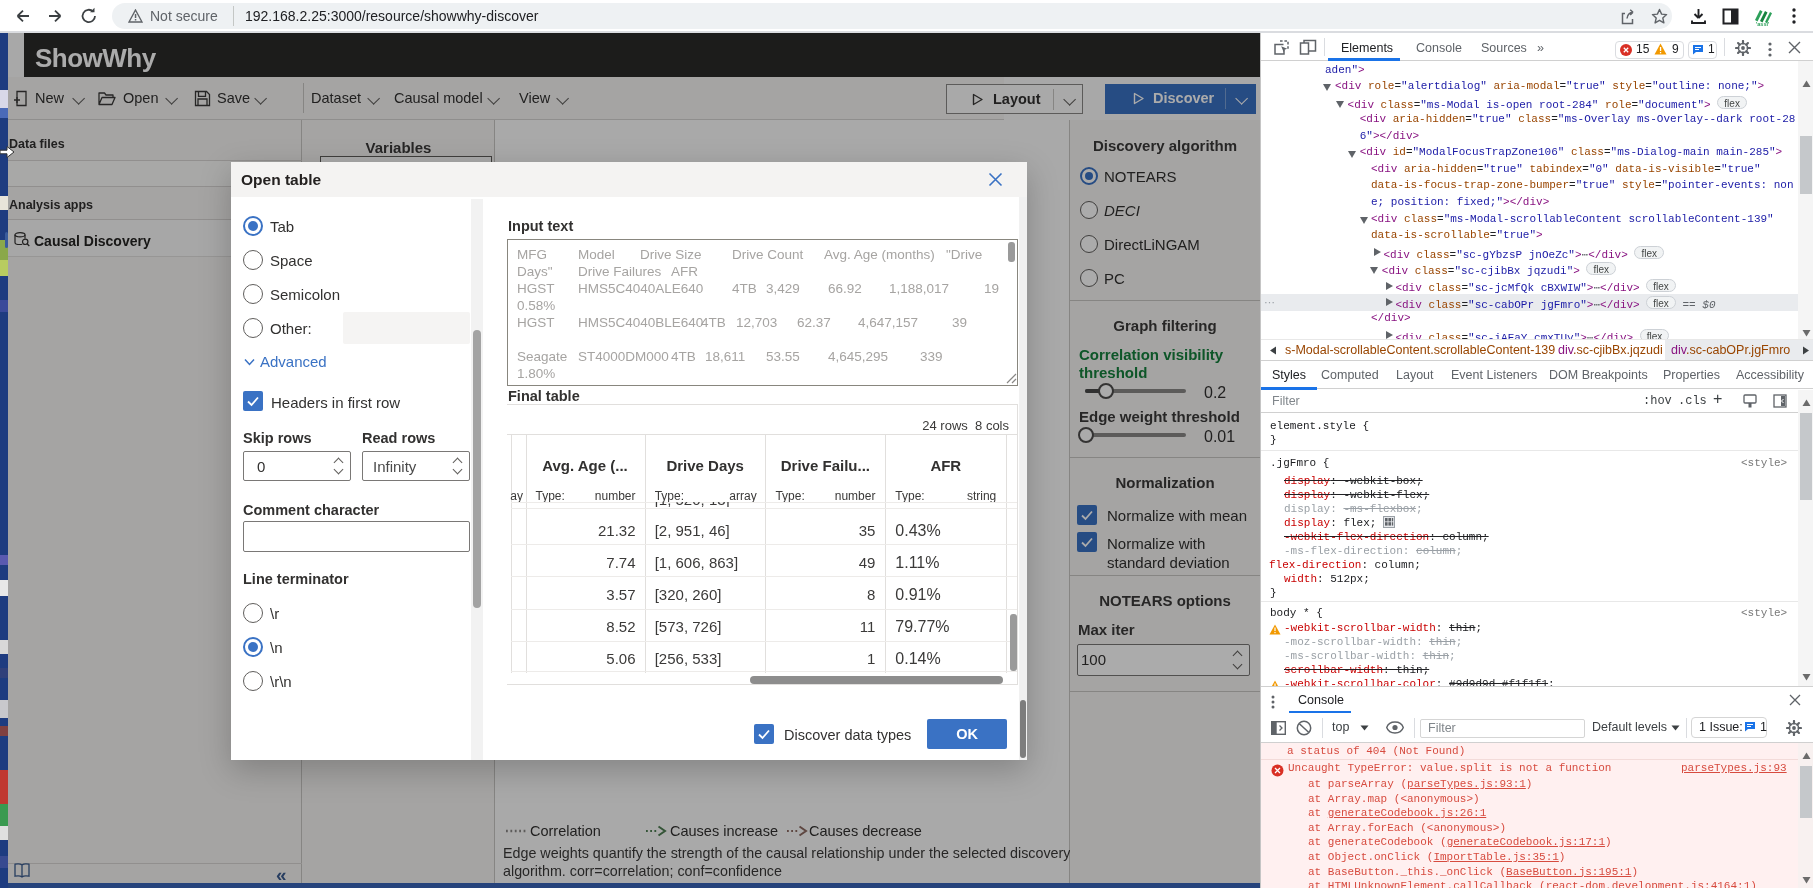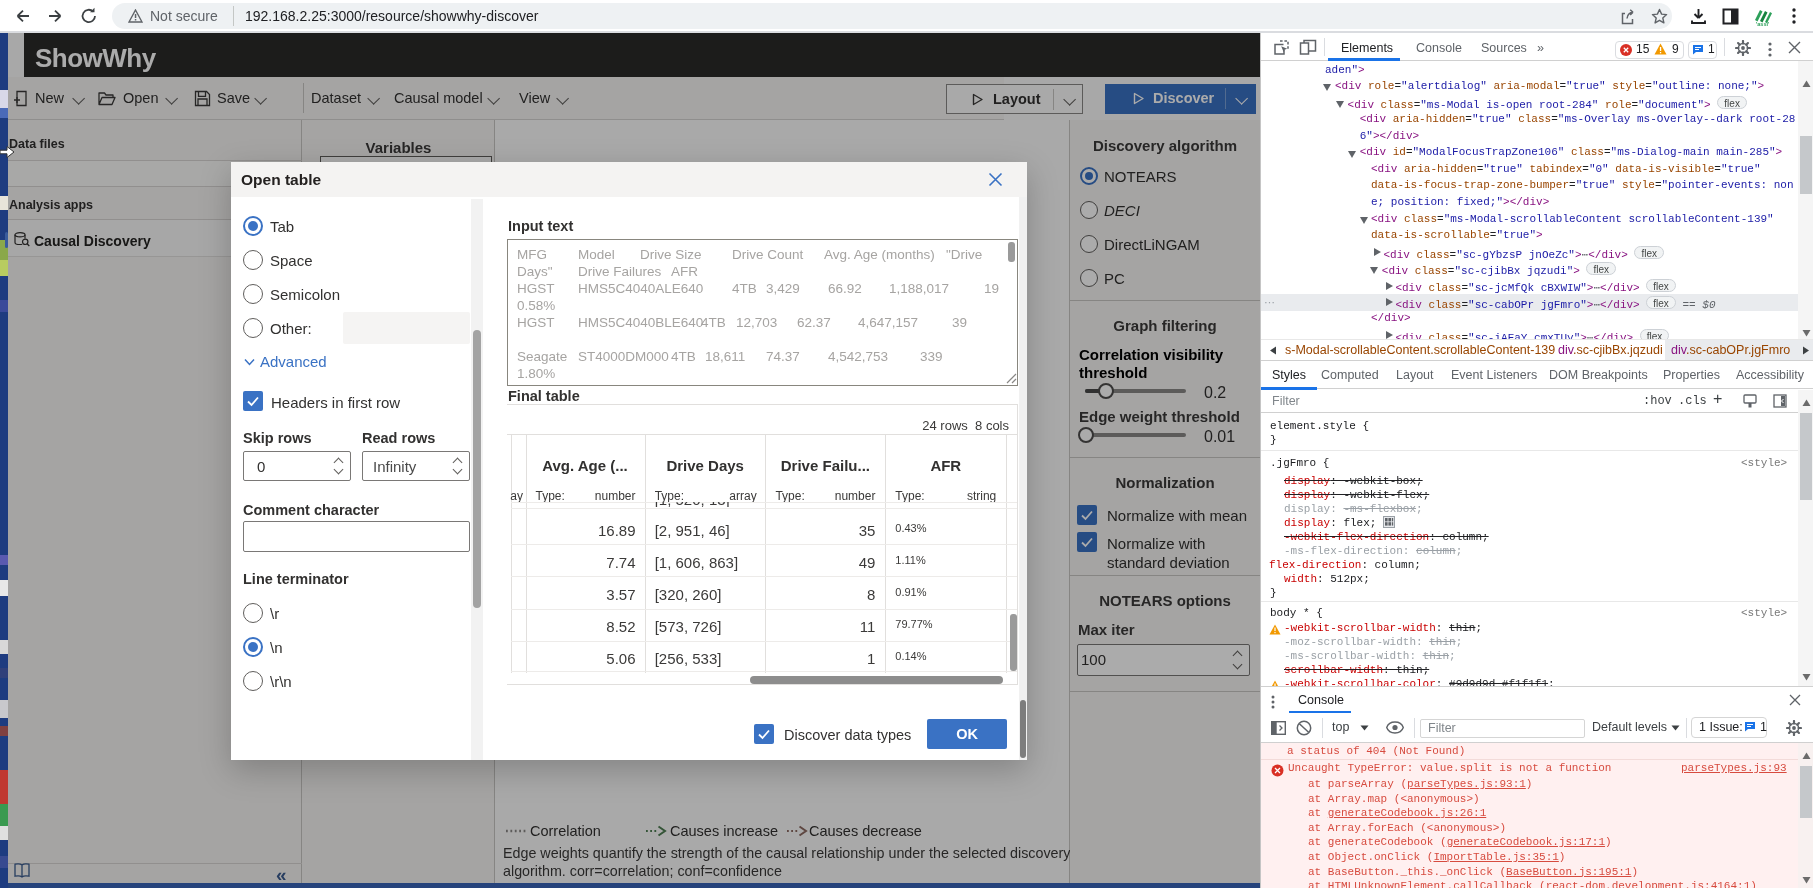--- a/index.html
+++ b/index.html
@@ -64,21 +64,21 @@
 .ta-line { position:absolute; left:0; width:500px; height:17px; font-size:13.5px; color:#a6a4a2; }
 .ta-line i { position:absolute; font-style:normal; white-space:pre; }
 .colline { position:absolute; top:29px; width:1px; height:239px; background:#e1dfdd; }
 .trow { position:absolute; font-size:12px; color:#3b3a39; height:14px; }
 .trow b { font-weight:normal; position:absolute; left:0; }
 .trow s { text-decoration:none; position:absolute; right:0; }
 .rowline { position:absolute; left:4px; width:506px; height:1px; background:#edebe9; }
 .cellr { position:absolute; left:28.5px; width:100px; text-align:right; font-size:15px; color:#3b3a39; }
 .celll { position:absolute; left:147.7px; width:102px; font-size:15px; color:#3b3a39; }
 .cellr2 { position:absolute; left:268.4px; width:100px; text-align:right; font-size:15px; color:#3b3a39; }
-.celll2 { position:absolute; left:388.3px; width:101px; font-size:11px; color:#3b3a39; }
+.celll2 { position:absolute; left:388.3px; width:101px; font-size:16px; color:#3b3a39; }
 </style>
 </head>
 <body>
 <div id="strip">
   <div class="abs" style="left:0;top:90px;width:8px;height:18px;background:#d8d8e8;"></div>
   <div class="abs" style="left:0;top:108px;width:8px;height:10px;background:#4a6ab8;"></div>
   <div class="abs" style="left:0;top:196px;width:8px;height:14px;background:#e8e4da;"></div>
   <div class="abs" style="left:0;top:240px;width:8px;height:20px;background:#8aa84a;"></div>
   <div class="abs" style="left:0;top:260px;width:8px;height:16px;background:#b8cc60;"></div>
   <div class="abs" style="left:0;top:300px;width:8px;height:12px;background:#3a4a9a;"></div>
@@ -236,21 +236,21 @@
     <div class="radio sel" style="left:10px;top:47px;"></div>
     <div class="abs ftext" style="left:34px;top:48px;">NOTEARS</div>
     <div class="radio" style="left:10px;top:81px;"></div>
     <div class="abs ftext" style="left:34px;top:82px;font-style:italic;">DECI</div>
     <div class="radio" style="left:10px;top:115px;"></div>
     <div class="abs ftext" style="left:34px;top:116px;">DirectLiNGAM</div>
     <div class="radio" style="left:10px;top:149px;"></div>
     <div class="abs ftext" style="left:34px;top:150px;">PC</div>
     <div class="divider" style="top:180px;"></div>
     <div class="seclabel" style="left:0;top:197px;">Graph filtering</div>
-    <div class="abs" style="left:9px;top:226px;font-size:15px;font-weight:bold;color:#000000;line-height:18px;">Correlation visibility threshold</div>
+    <div class="abs" style="left:9px;top:226px;font-size:15px;font-weight:bold;color:#15803d;line-height:18px;">Correlation visibility threshold</div>
     <div class="abs" style="left:15px;top:269px;width:101px;height:4px;background:#8a8886;border-radius:2px;"></div>
     <div class="abs" style="left:15px;top:269px;width:20px;height:4px;background:#4a4a4a;border-radius:2px;"></div>
     <div class="abs" style="left:28px;top:263px;width:16px;height:16px;border-radius:50%;background:#fff;border:2.5px solid #4e4d4c;"></div>
     <div class="abs" style="left:134px;top:264px;font-size:16px;color:#323130;">0.2</div>
     <div class="abs" style="left:9px;top:288px;font-size:15px;font-weight:bold;color:#3b3a39;">Edge weight threshold</div>
     <div class="abs" style="left:15px;top:313px;width:101px;height:4px;background:#8a8886;border-radius:2px;"></div>
     <div class="abs" style="left:8px;top:307px;width:16px;height:16px;border-radius:50%;background:#fff;border:2.5px solid #4e4d4c;"></div>
     <div class="abs" style="left:134px;top:308px;font-size:16px;color:#323130;">0.01</div>
     <div class="divider" style="top:337px;"></div>
     <div class="seclabel" style="left:0;top:354px;">Normalization</div>
@@ -365,22 +365,22 @@
         <i style="left:228px;">12,703</i>
         <i style="left:289px;">62.37</i>
         <i style="left:350px;">4,647,157</i>
         <i style="left:444px;">39</i>
       </div>
     <div class="ta-line" style="top:109px;">
         <i style="left:9px;">Seagate</i>
         <i style="left:70px;">ST4000DM000</i>
         <i style="left:163px;">4TB</i>
         <i style="left:197px;">18,611</i>
-        <i style="left:258px;">74.37</i>
-        <i style="left:320px;">4,542,753</i>
+        <i style="left:258px;">53.55</i>
+        <i style="left:320px;">4,645,295</i>
         <i style="left:412px;">339</i>
       </div>
     <div class="ta-line" style="top:126px;">
         <i style="left:9px;">1.80%</i>
       </div>
     <div class="abs" style="left:500px;top:2px;width:7px;height:20px;background:#9a9a9a;border-radius:3px;"></div>
     <svg class="abs" style="left:498px;top:133px;" width="11" height="11" viewBox="0 0 11 11">
         <path d="M10 1 L1 10 M10 6 L6 10" stroke="#8a8886" stroke-width="1.2"></path>
       </svg>
   </div>
@@ -420,21 +420,21 @@
     <div class="rowline" style="top:96.7px;"></div>
     <div class="rowline" style="top:103.4px;"></div>
     <div class="abs" style="left:147.7px;top:97px;height:5px;width:80px;overflow:hidden;">
         <div style="position:absolute;left:0;top:-11px;font-size:15px;color:#3b3a39;">[1, 520, 13]</div>
       </div>
     <div class="rowline" style="top:138.6px;"></div>
     <div class="rowline" style="top:171px;"></div>
     <div class="rowline" style="top:203.8px;"></div>
     <div class="rowline" style="top:235.9px;"></div>
     <div class="rowline" style="top:266.3px;"></div>
-    <div class="cellr" style="top:117px;">16.89</div>
+    <div class="cellr" style="top:117px;">21.32</div>
       <div class="celll" style="top:117px;">[2, 951, 46]</div>
       <div class="cellr2" style="top:117px;">35</div>
       <div class="celll2" style="top:117px;">0.43%</div>
     <div class="cellr" style="top:149px;">7.74</div>
       <div class="celll" style="top:149px;">[1, 606, 863]</div>
       <div class="cellr2" style="top:149px;">49</div>
       <div class="celll2" style="top:149px;">1.11%</div>
     <div class="cellr" style="top:181px;">3.57</div>
       <div class="celll" style="top:181px;">[320, 260]</div>
       <div class="cellr2" style="top:181px;">8</div>

